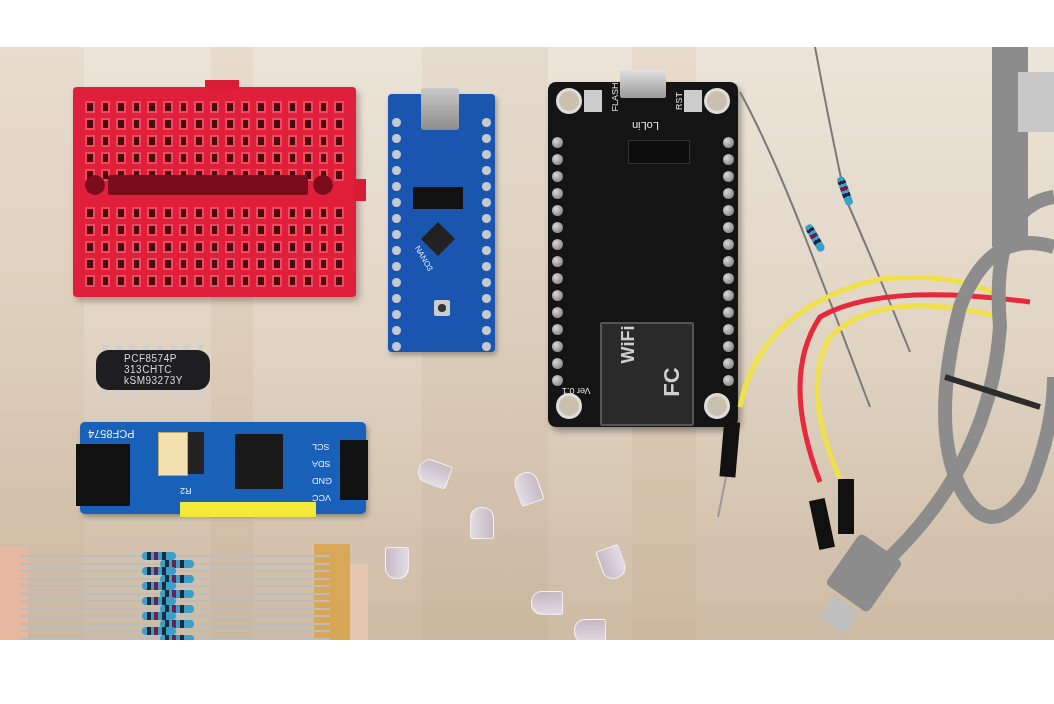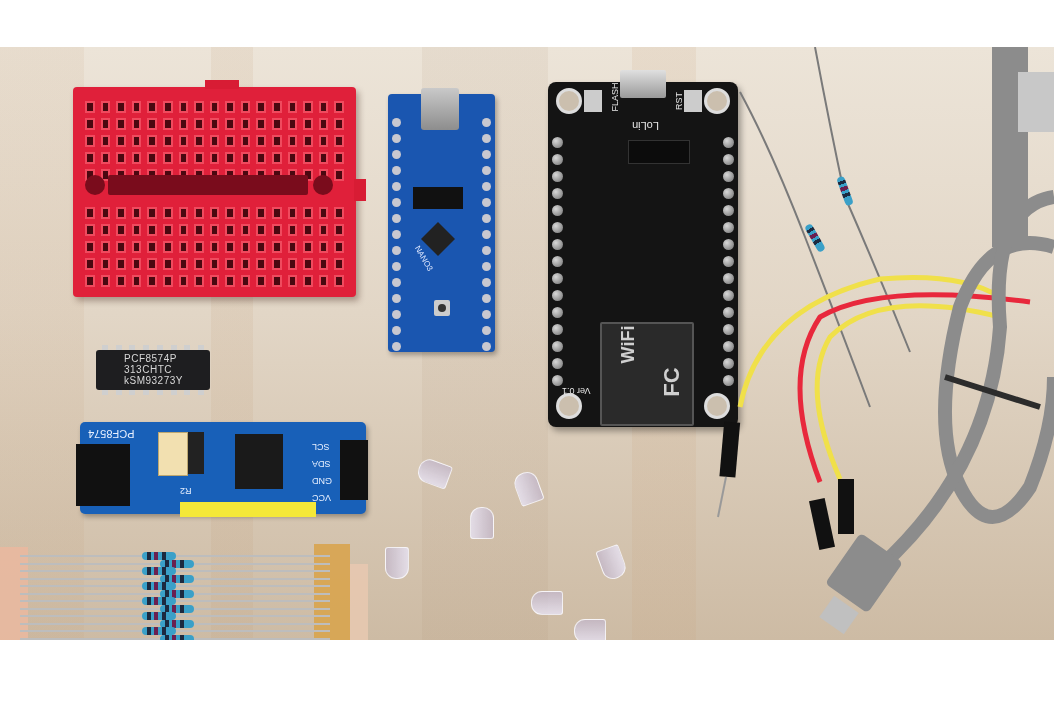--- a/index.html
+++ b/index.html
@@ -10,21 +10,21 @@
       linear-gradient(180deg,#ece4d8 0%,#e2d6c6 45%,#cdbba4 100%);}
   .abs{position:absolute;}
   
   .bb{left:73px;top:40px;width:283px;height:210px;background:#e0203a;border-radius:4px;box-shadow:3px 4px 6px rgba(60,30,20,.35);}
   .bb .tab{position:absolute;background:#d81c34;}
   .bb .grid{position:absolute;left:12px;display:grid;grid-template-columns:repeat(17,1fr);gap:5px 6px;width:259px;}
   .bb .hole{height:8px;background:#4a0810;border:2px solid #f04a5e;}
   .bb .channel{position:absolute;left:35px;top:88px;width:200px;height:20px;background:#7a0c1c;border-radius:2px;}
   .bb .mh{position:absolute;top:88px;width:20px;height:20px;border-radius:50%;background:#7a0c1c;}
   
-  .dip{left:96px;top:303px;width:114px;height:40px;background:#1e1e20;border-radius:3px;color:#d8d8d8;font-size:10px;line-height:11px;padding:3px 0 0 28px;box-sizing:border-box;letter-spacing:.5px;}
+  .dip{left:96px;top:303px;width:114px;height:40px;background:#1e1e20;border-radius:13px;color:#d8d8d8;font-size:10px;line-height:11px;padding:3px 0 0 28px;box-sizing:border-box;letter-spacing:.5px;}
   .dip .pins{position:absolute;left:6px;width:102px;display:flex;justify-content:space-between;}
   .dip .pins span{width:6px;height:5px;background:#cfcfcf;}
   
   .pcf{left:80px;top:375px;width:286px;height:92px;background:#1860b8;border-radius:5px;box-shadow:2px 3px 5px rgba(0,0,0,.3);}
   .pcf .lbl{position:absolute;color:#e8f0ff;font-size:9px;}
   
   .nano{left:388px;top:47px;width:107px;height:258px;background:#1a56b0;border-radius:4px;box-shadow:2px 3px 5px rgba(0,0,0,.3);}
   .nano .pinrow{position:absolute;top:24px;display:flex;flex-direction:column;gap:7px;}
   .nano .pinrow span{width:9px;height:9px;border-radius:50%;background:#c8c8d0;}
   .nano .usb{position:absolute;left:33px;top:-6px;width:38px;height:42px;background:linear-gradient(#c9c9c9,#8d8d8d);border-radius:3px;}

